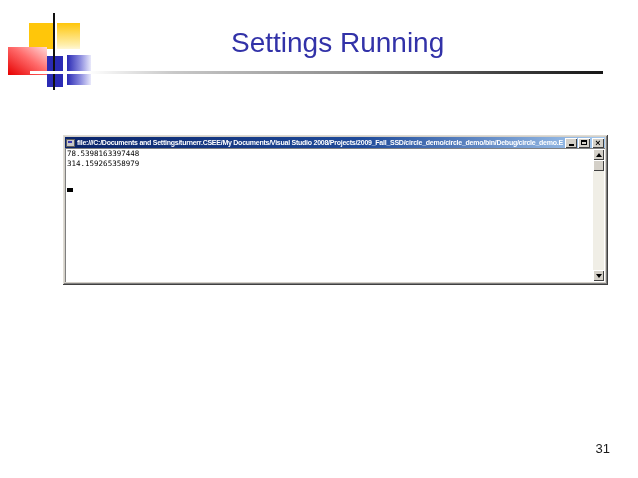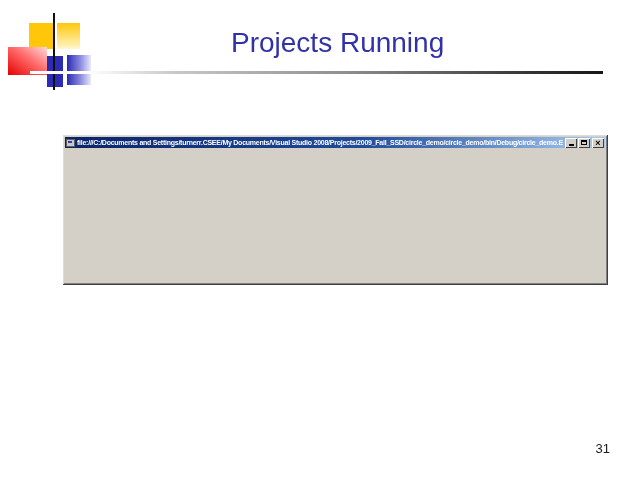--- a/index.html
+++ b/index.html
@@ -77,35 +77,49 @@
 
 <div class="deco">
   <div class="sq sq-yellow"></div>
   <div class="sq sq-yellow-grad"></div>
   <div class="sq sq-red"></div>
   <div class="sq sq-blue"></div>
   <div class="sq sq-blue-grad"></div>
   <div class="vline"></div>
 </div>
 
-<div class="page-title">Projects Running</div>
+<div class="page-title">Settings Running</div>
 <div class="hrule"></div>
 
 <div class="window">
   <div class="titlebar">
     <div class="tb-icon"></div>
     <div class="tb-title">file:///C:/Documents and Settings/turnerr.CSEE/My Documents/Visual Studio 2008/Projects/2009_Fall_SSD/circle_demo/circle_demo/bin/Debug/circle_demo.EXE</div>
     <div class="tb-buttons">
       <div class="tb-btn">
         <div class="glyph-min"></div>
       </div>
       <div class="tb-btn">
         <div class="glyph-max"></div>
       </div>
       <div class="tb-btn close">
         <span class="glyph-close">×</span>
       </div>
     </div>
   </div>
 
+  <div class="client">
+    <div class="console-text"><span>78.5398163397448</span><br><span>314.159265358979</span></div>
+    <div class="cursor"></div>
+
+    <div class="scrollbar">
+      <div class="sb-btn sb-up">
+        <div class="tri-up"></div>
+      </div>
+      <div class="sb-thumb"></div>
+      <div class="sb-btn sb-down">
+        <div class="tri-down"></div>
+      </div>
+    </div>
+  </div>
 </div>
 
 <div class="page-number">31</div>
 
 </body></html>

